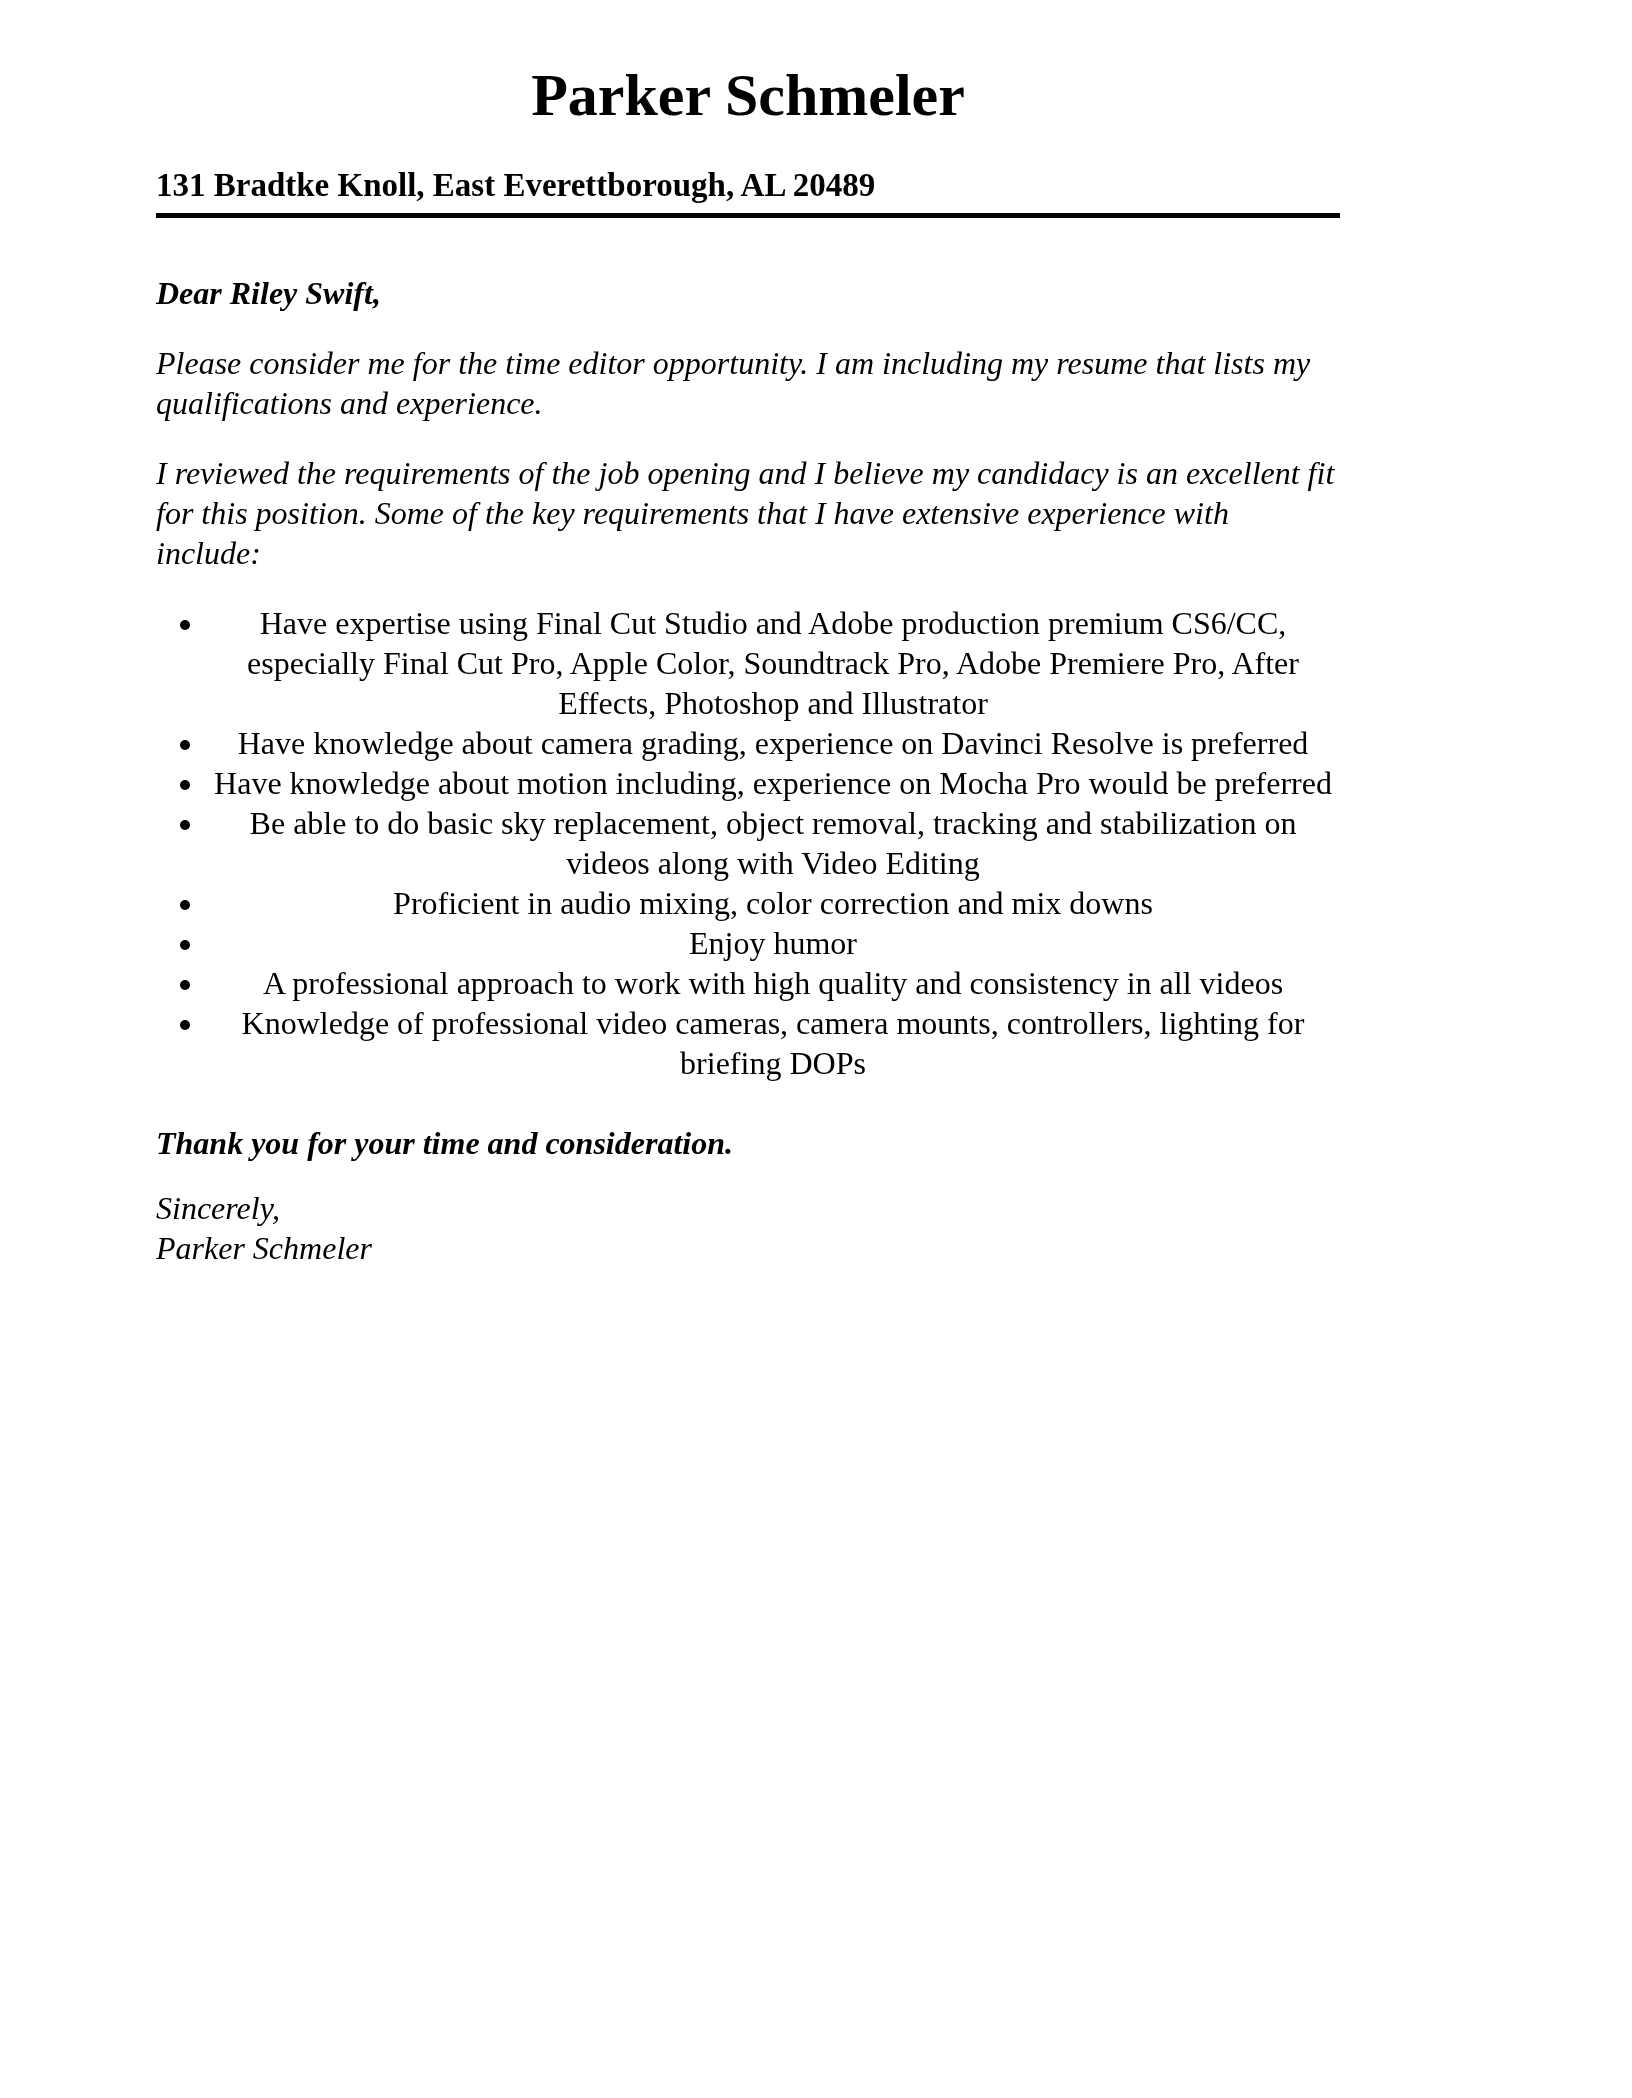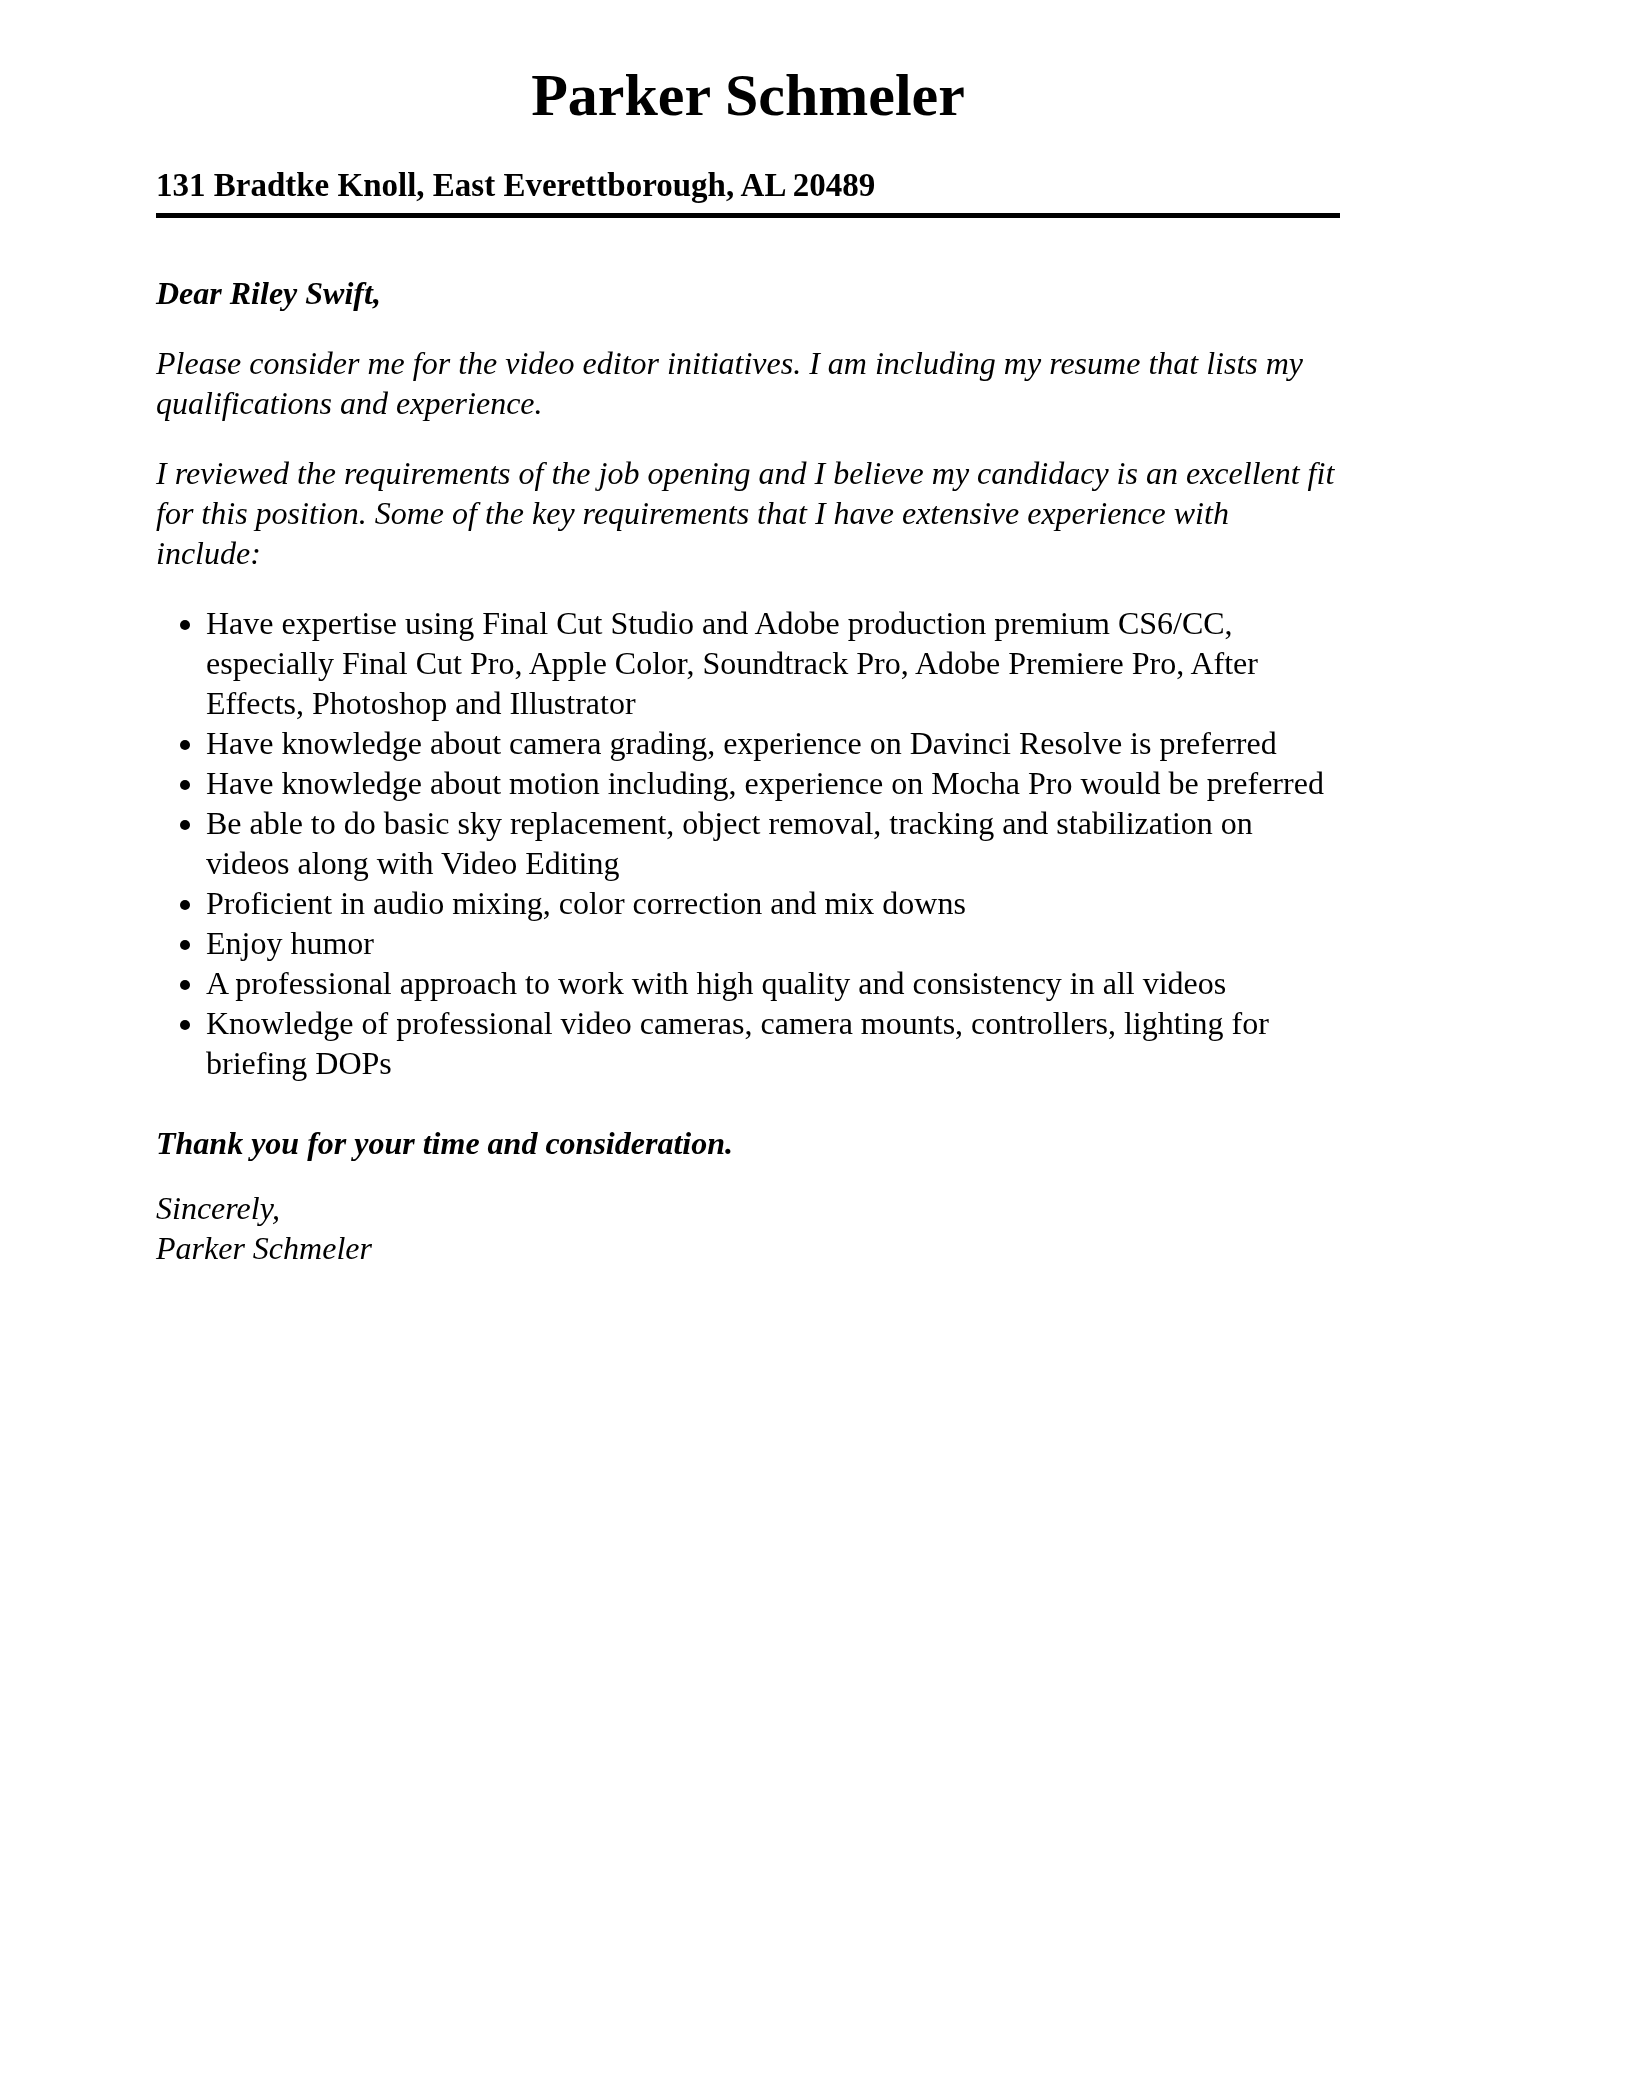--- a/index.html
+++ b/index.html
@@ -47,20 +47,21 @@
     font-style: italic;
   }
   .salutation {
     margin-top: 55px;
     font-weight: bold;
   }
   ul.requirements {
     margin: 30px 0 0 0;
     padding: 0 0 0 50px;
     list-style: disc outside;
+    text-align: center;
   }
   ul.requirements li {
     margin: 0;
     padding: 0;
   }
   .thanks {
     margin-top: 40px;
     font-weight: bold;
   }
   .closing {
@@ -75,21 +76,21 @@
   <header>
     <h1 class="name">Parker Schmeler</h1>
     <div class="address">131 Bradtke Knoll, East Everettborough, AL 20489</div>
     <div class="rule"></div>
   </header>
 
   <main>
 
     <p class="salutation">Dear Riley Swift,</p>
 
-    <p>Please consider me for the video editor initiatives. I am including my resume that lists my qualifications and experience.</p>
+    <p>Please consider me for the time editor opportunity. I am including my resume that lists my qualifications and experience.</p>
 
 
     <p>I reviewed the requirements of the job opening and I believe my candidacy is an excellent fit for this position. Some of the key requirements that I have extensive experience with include:</p>
 
     <ul class="requirements">
       <li>Have expertise using Final Cut Studio and Adobe production premium CS6/CC, especially Final Cut Pro, Apple Color, Soundtrack Pro, Adobe Premiere Pro, After Effects, Photoshop and Illustrator</li>
       <li>Have knowledge about camera grading, experience on Davinci Resolve is preferred</li>
       <li>Have knowledge about motion including, experience on Mocha Pro would be preferred</li>
       <li>Be able to do basic sky replacement, object removal, tracking and stabilization on videos along with Video Editing</li>
       <li>Proficient in audio mixing, color correction and mix downs</li>

